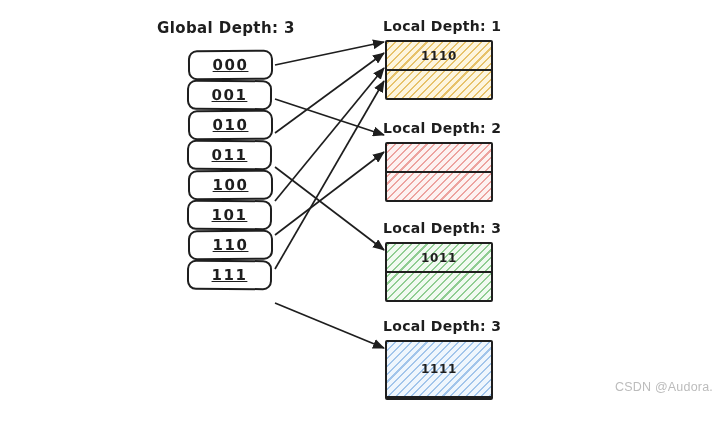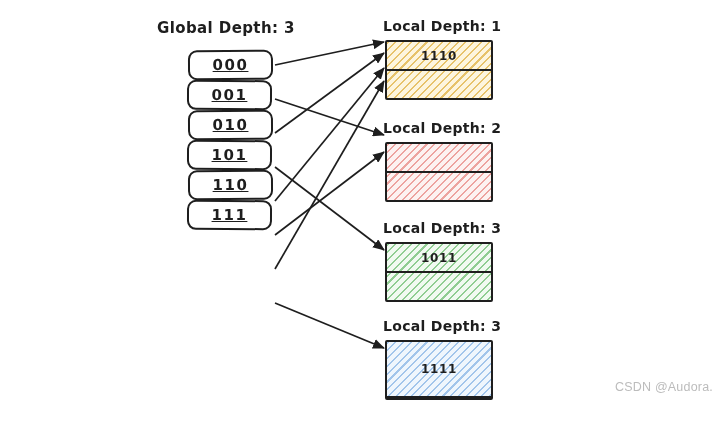--- a/index.html
+++ b/index.html
@@ -67,20 +67,22 @@
         <line x1="275" y1="303" x2="384" y2="348" stroke="#1e1e1e" stroke-width="1.7" marker-end="url(#ah)"></line>
       </g>
   </svg>
 
   <div class="global-title">Global Depth: 3</div>
 
   <div class="directory" id="directory">
       <div class="dir-box">000</div>
       <div class="dir-box">001</div>
       <div class="dir-box">010</div>
+      <div class="dir-box">011</div>
+      <div class="dir-box">100</div>
       <div class="dir-box">101</div>
       <div class="dir-box">110</div>
       <div class="dir-box">111</div>
     </div>
 
   <div id="buckets">
       <div class="bucket-group" style="top: 18px;">
         <div class="bucket-title">Local Depth: 1</div>
         <div class="bucket-box" style="background-color: rgb(253, 245, 222); background-image: repeating-linear-gradient(135deg, rgb(231, 194, 106) 0px, rgb(231, 194, 106) 1.5px, transparent 1.5px, transparent 5.5px); justify-content: center;">
           <div class="bucket-row first">1110</div>

